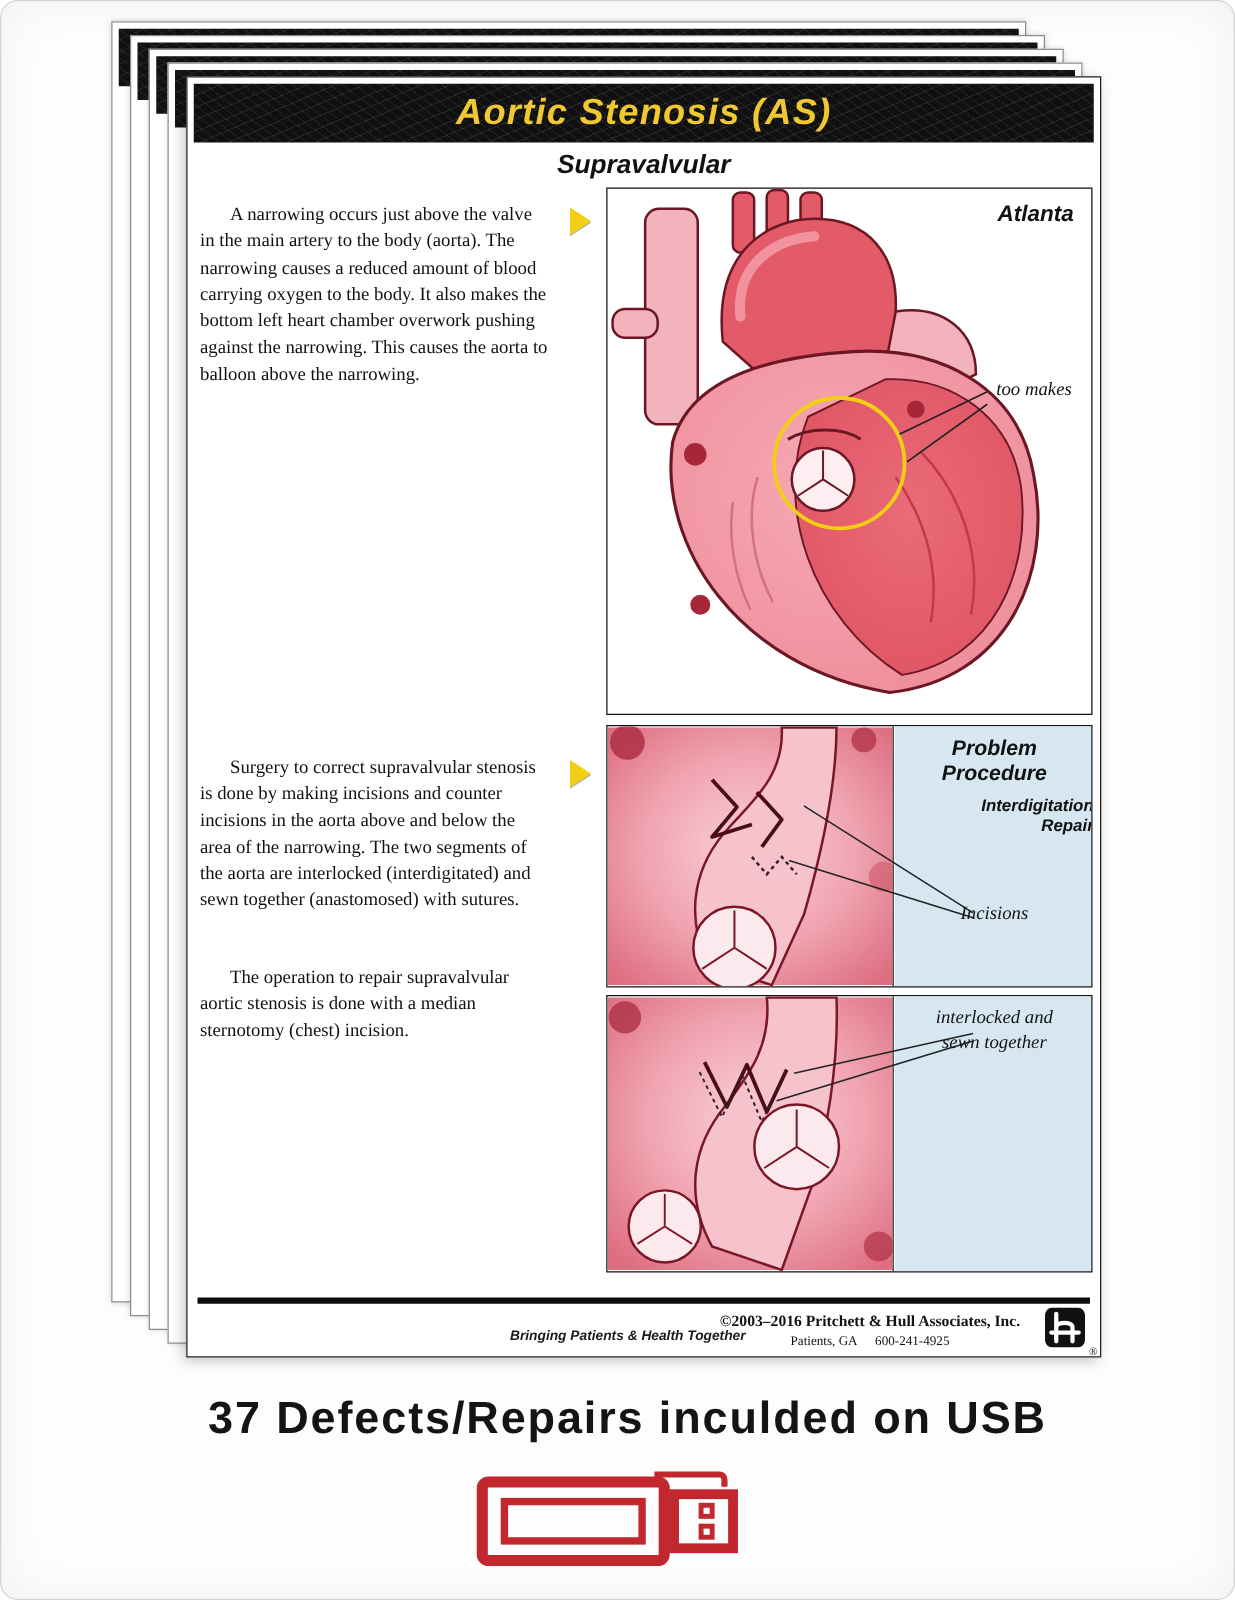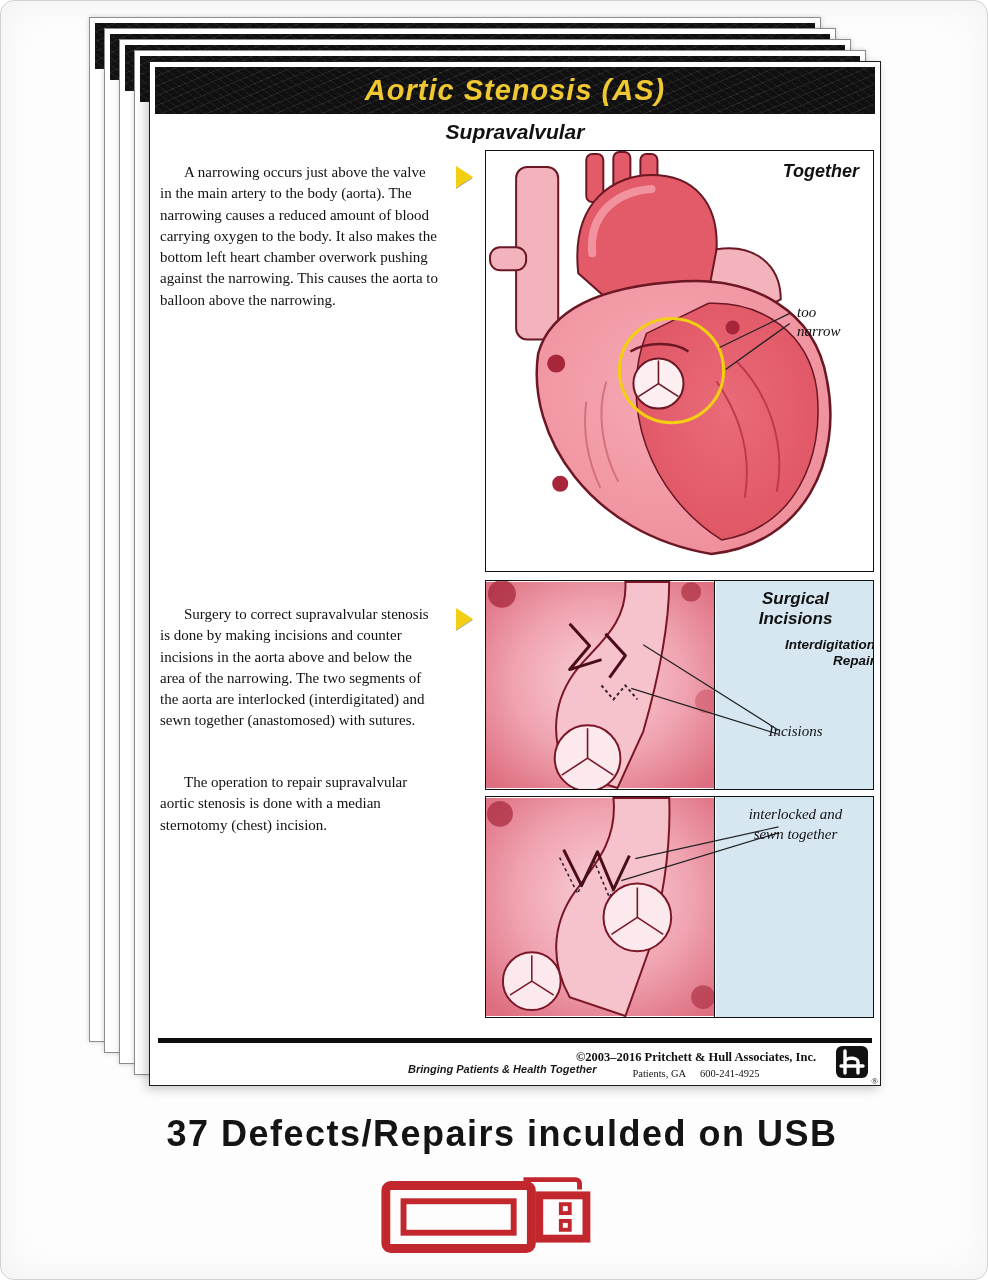--- a/index.html
+++ b/index.html
@@ -155,22 +155,22 @@
 
         <path d="M144 200 C 160 190, 188 190, 202 200" fill="none" stroke="#6b1724" stroke-width="2.5"></path>
         <circle cx="172" cy="232" r="25" fill="#fdeef1" stroke="#6b1724" stroke-width="2"></circle>
         <path d="M172 232 L172 209 M172 232 L152 245 M172 232 L192 245" fill="none" stroke="#6b1724" stroke-width="1.6"></path>
 
         <circle cx="185" cy="219" r="52" fill="none" stroke="#f2cf12" stroke-width="3"></circle>
 
         <path d="M303 162 L233 196" stroke="#222" stroke-width="1.3" fill="none"></path>
         <path d="M303 172 L239 218" stroke="#222" stroke-width="1.3" fill="none"></path>
       </svg>
-      <div class="problem-label">Together</div>
-      <div class="too-narrow">too narrow</div>
+      <div class="problem-label">Atlanta</div>
+      <div class="too-narrow">too makes</div>
     </div>
 
     <div class="panel surg-panel-1">
       <div class="panel-blue"></div>
       <div class="panel-img">
         <svg viewBox="0 0 229 207">
           <defs>
             <radialGradient id="sg1" cx="50%" cy="48%" r="68%">
               <stop offset="0%" stop-color="#f9d3da"></stop>
                 <stop offset="55%" stop-color="#f0a3b0"></stop>
@@ -190,21 +190,21 @@
           <path d="M84 42 L104 64 L84 88 L116 78" fill="none" stroke="#4a0d16" stroke-width="3" stroke-linejoin="round"></path>
           <path d="M120 52 L140 74 L124 96" fill="none" stroke="#4a0d16" stroke-width="3" stroke-linejoin="round"></path>
 
           <path d="M116 104 L128 118 L140 104 L152 118" fill="none" stroke="#33202a" stroke-width="2" stroke-dasharray="3 3"></path>
         </svg>
       </div>
       <svg class="overlay" viewBox="0 0 389 210">
         <path d="M294 150 L158 64" stroke="#222" stroke-width="1.2" fill="none"></path>
         <path d="M294 154 L146 108" stroke="#222" stroke-width="1.2" fill="none"></path>
       </svg>
-      <div class="sp-label"><span>Surgical Incisions</span></div>
+      <div class="sp-label"><span>Problem Procedure</span></div>
       <div class="ir-label"><span>Interdigitation Repair</span></div>
       <div class="incisions-label">Incisions</div>
     </div>
 
     <div class="panel surg-panel-2">
       <div class="panel-blue"></div>
       <div class="panel-img">
         <svg viewBox="0 0 229 219">
           <defs>
             <radialGradient id="sg2" cx="52%" cy="45%" r="70%">

